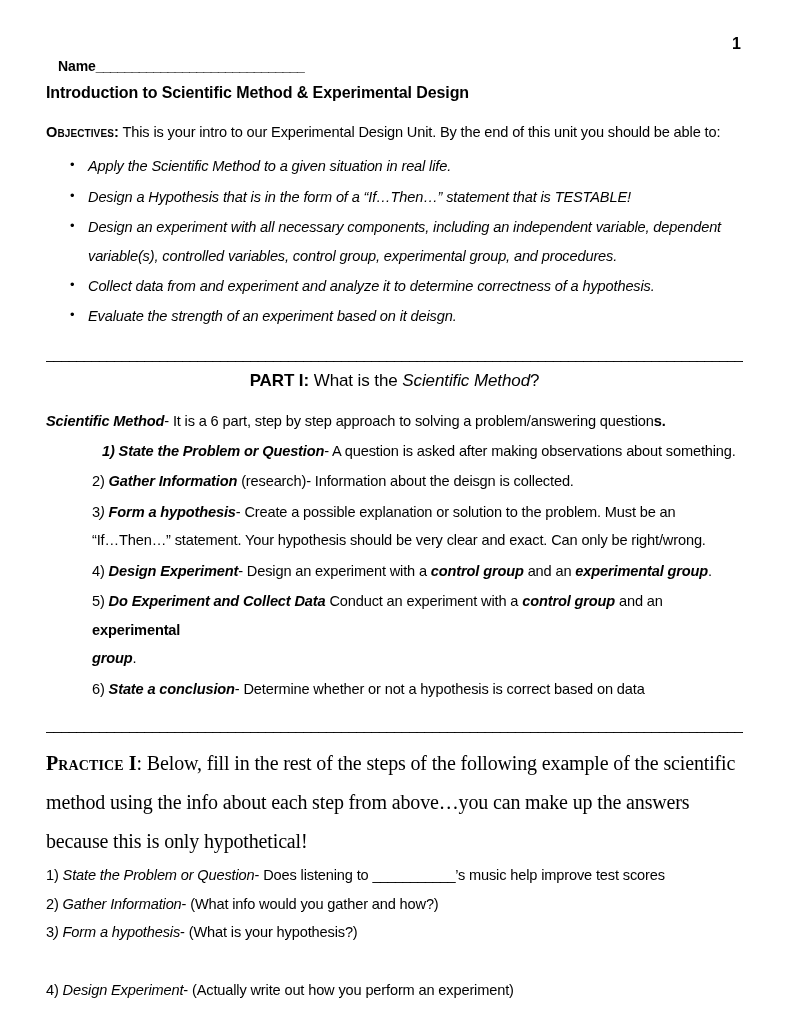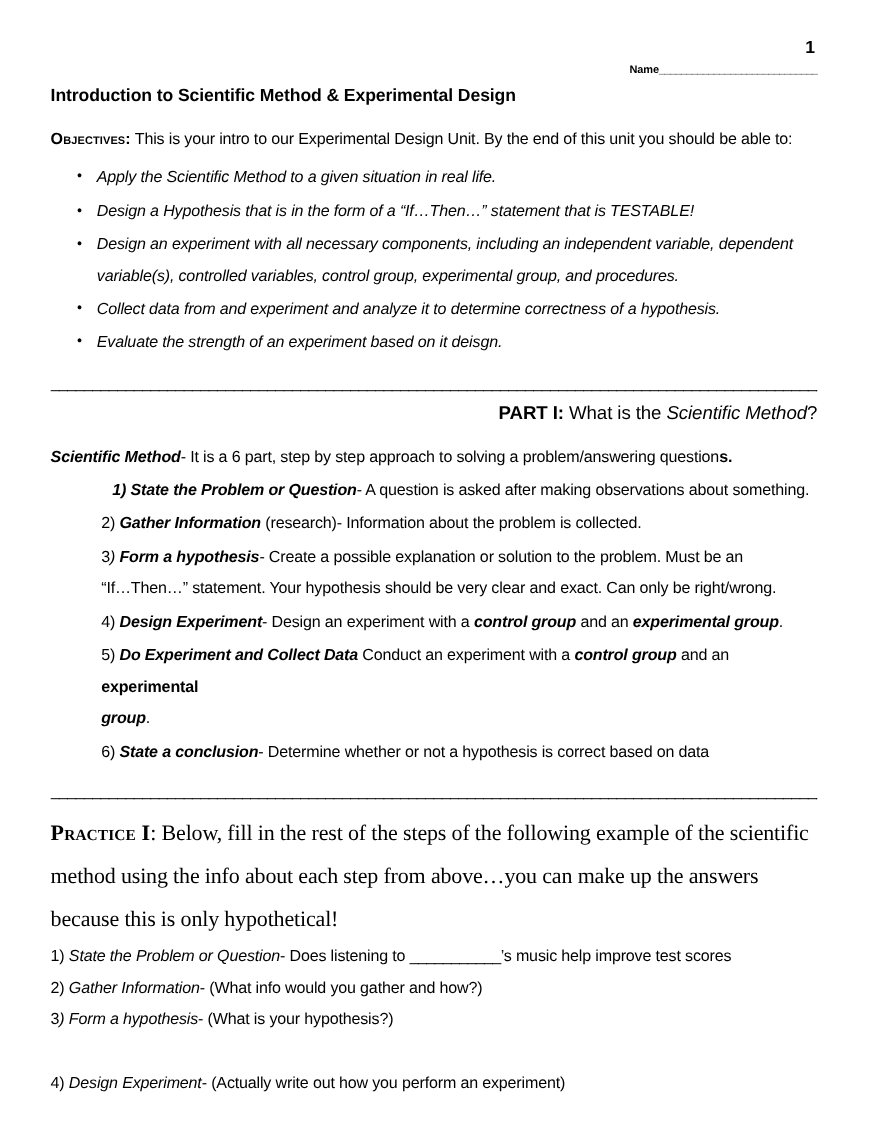--- a/index.html
+++ b/index.html
@@ -26,26 +26,25 @@
 
   
   .page-number {
     text-align: right;
     font-size: 16px;
     font-weight: bold;
     line-height: 1;
     margin: 0 2px 6px 0;
   }
   .name-line {
-    font-size: 10px;
+    font-size: 14px;
     font-weight: bold;
     letter-spacing: -0.1px;
-    margin: 0 0 2px 0;
+    margin: 0 0 2px 12px;
     white-space: nowrap;
-    text-align: right;
   }
   .name-blank {
     font-weight: bold;
     letter-spacing: -0.6px;
   }
   .doc-title {
     font-size: 16px;
     font-weight: bold;
     margin: 10px 0 12px 0;
     letter-spacing: -0.1px;
@@ -97,21 +96,21 @@
     letter-spacing: -0.55px;
     overflow: hidden;
     white-space: nowrap;
     height: 17px;
     margin: 14px 0 0 0;
     color: #000;
   }
 
   
   .part-heading {
-    text-align: right;
+    text-align: center;
     font-size: 17px;
     margin: 8px 0 10px 0;
     letter-spacing: -0.1px;
   }
 
   
   .step {
     font-size: 14.6px;
     line-height: 1.95;
     margin: 0 0 2px 0;
@@ -191,21 +190,21 @@
 
   <p class="para">
     <span class="bi">Scientific Method</span><span>- It is a 6 part, step by step approach to solving a problem/answering question</span><span class="bd">s.</span>
   </p>
 
   <p class="step first">
     <span class="bi">1)</span><span class="bi"> State the Problem or Question</span><span>- A question is asked after making observations about something.</span>
   </p>
 
   <p class="step">
-    <span>2)</span><span class="bi"> Gather Information</span><span> (research)- Information about the problem is collected.</span>
+    <span>2)</span><span class="bi"> Gather Information</span><span> (research)- Information about the deisgn is collected.</span>
   </p>
 
   <p class="step">
     <span>3</span><span class="it">)</span><span class="bi"> Form a hypothesis</span><span>- Create a possible explanation or solution to the problem. Must be an</span>
     <span class="cont">“If…Then…” statement. Your hypothesis should be very clear and exact. Can only be right/wrong.</span>
   </p>
 
   <p class="step">
     <span>4)</span><span class="bi"> Design Experiment</span><span>- Design an experiment with a </span><span class="bi">control group</span><span> and an </span><span class="bi">experimental group</span><span>.</span>
   </p>

